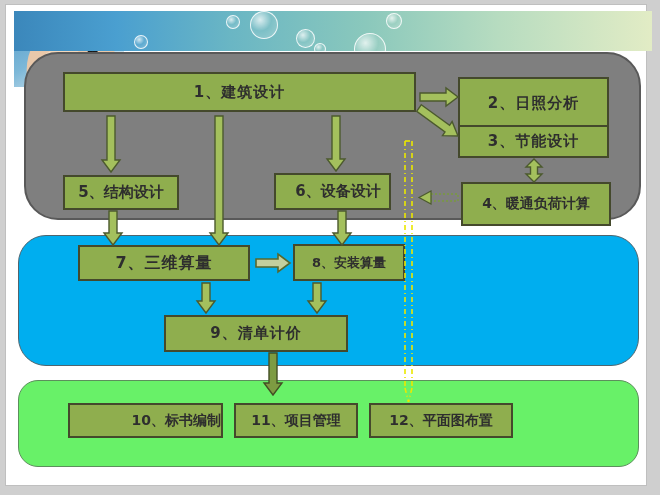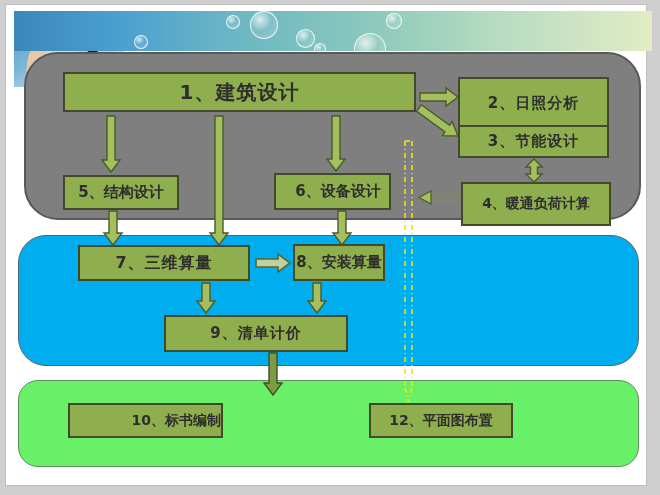--- a/index.html
+++ b/index.html
@@ -42,49 +42,52 @@
       <div class="bubble" style="left:300px;top:32px;width:10px;height:10px;"></div>
       <div class="bubble" style="left:340px;top:22px;width:30px;height:30px;"></div>
       <div class="bubble" style="left:372px;top:2px;width:14px;height:14px;"></div>
       <div class="bubble" style="left:120px;top:24px;width:12px;height:12px;"></div>
     </div>
 
     <div class="panel panel-gray"></div>
     <div class="panel panel-blue"></div>
     <div class="panel panel-green"></div>
 
-    <div class="box" style="left:57px; top:67px; width:353px;height:40px;font-size:20px;">
+    <div class="box" style="left:57px; top:67px; width:353px;height:40px;font-size:15px;">
         <span>1、建筑设计</span>
       </div>
     <div class="box" style="left:452px;top:72px; width:151px;height:52px;font-size:15px;">
         <span>2、日照分析</span>
       </div>
     <div class="box" style="left:452px;top:120px;width:151px;height:33px;font-size:15px;">
         <span>3、节能设计</span>
       </div>
     <div class="box" style="left:455px;top:177px;width:150px;height:44px;font-size:14px;letter-spacing:0;">
         <span>4、暖通负荷计算</span>
       </div>
     <div class="box" style="left:57px; top:170px;width:116px;height:35px;font-size:15px;letter-spacing:0;">
         <span>5、结构设计</span>
       </div>
     <div class="box" style="left:268px;top:168px;width:117px;height:37px;font-size:15px;letter-spacing:0;padding-left:11px;">
         <span>6、设备设计</span>
       </div>
     <div class="box" style="left:72px; top:240px;width:172px;height:36px;font-size:16px;">
         <span>7、三维算量</span>
       </div>
-    <div class="box" style="left:287px;top:239px;width:92px;height:37px;font-size:15px;letter-spacing:0;">
+    <div class="box" style="left:287px;top:239px;width:112px;height:37px;font-size:13px;letter-spacing:0;">
         <span>8、安装算量</span>
       </div>
     <div class="box" style="left:158px;top:310px;width:184px;height:37px;font-size:15px;">
         <span>9、清单计价</span>
       </div>
     <div class="box" style="left:62px; top:398px;width:155px;height:35px;font-size:14px;letter-spacing:0;justify-content:flex-end;">
         <span>10、标书编制</span>
+      </div>
+    <div class="box" style="left:228px;top:398px;width:124px;height:35px;font-size:14px;letter-spacing:0;">
+        <span>11、项目管理</span>
       </div>
     <div class="box" style="left:363px;top:398px;width:144px;height:35px;font-size:14px;letter-spacing:0;">
         <span>12、平面图布置</span>
       </div>
 
     <svg class="arrow-layer">
       <g fill="#a4c05d" stroke="#4c5a2e" stroke-width="1.4">
 
         <polygon points="414,88 440,88 440,83 452,92 440,101 440,96 414,96"></polygon>
 

